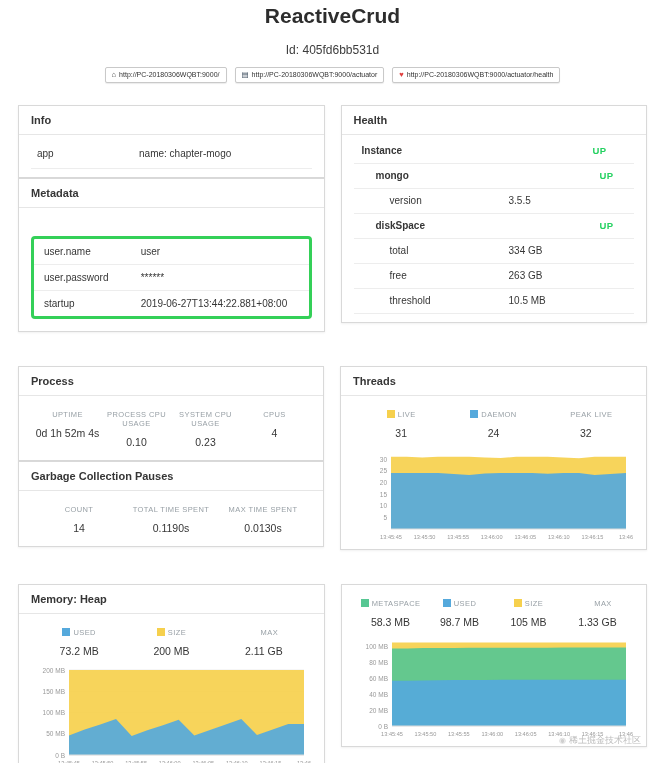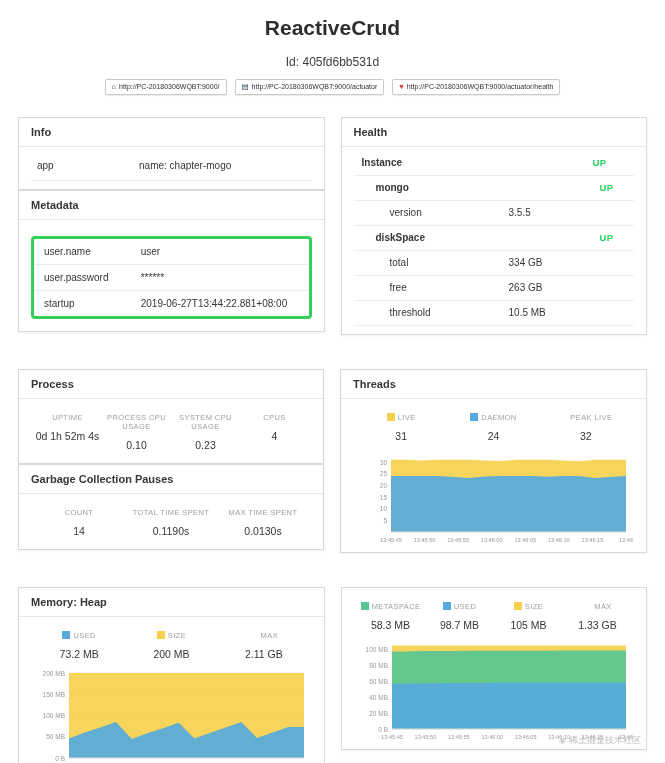--- a/index.html
+++ b/index.html
@@ -1,20 +1,20 @@
 <!DOCTYPE html>
 <html><head>
 <meta charset="utf-8">
 <style>
   html,body{margin:0;padding:0}
   body{
     width:665px;height:763px;background:#fff;position:relative;overflow:hidden;
     font-family:"Liberation Sans",sans-serif;color:#363636;
   }
-  .page-header{text-align:center;padding-top:16px}
+  .page-header{text-align:center;padding-top:4px}
   .app-title{font-size:21px;font-weight:bold;color:#2d2d2d}
   .app-id{font-size:12px;margin-top:15px;color:#3c3c3c}
   .links{display:flex;justify-content:center;gap:8px;margin-top:10px;margin-bottom:22px}
   .link-badge{display:inline-flex;align-items:center;gap:3px;border:1px solid #c9c9c9;border-radius:2px;
     background:#fff;box-shadow:0 1px 1px rgba(0,0,0,.08);padding:3px 6px;font-size:7px;color:#333;cursor:pointer;white-space:nowrap}
   .badge-icon{font-size:7.5px;line-height:1}
   .badge-icon.home{color:#333}
   .badge-icon.book{color:#2c3e50}
   .badge-icon.heart{color:#e0403f}
 
@@ -24,21 +24,21 @@
   .col{display:flex;flex-direction:column;}
 
   .panel{border:1px solid #d9d9d9;background:#fff;box-shadow:0 1px 2px rgba(10,10,10,.06)}
   .panel-header{padding:8px 12px;border-bottom:1px solid #e6e6e6;font-size:11px;font-weight:bold}
   .panel-body{padding:4px 12px 8px}
 
   .kv-row{display:flex;padding:9px 6px;border-bottom:1px solid #ededed;font-size:10px}
   .kv-key{width:38%;color:#363636}
   .kv-val{flex:1}
 
-  .highlight-box{border:3px solid #34d058;border-radius:4px;margin:12px 0 4px}
+  .highlight-box{border:3px solid #34d058;border-radius:4px;margin:24px 0 4px}
   .highlight-box .kv-row{padding:7px 10px}
   .highlight-box .kv-row:last-child{border-bottom:none}
 
   .health-row{display:flex;align-items:center;padding:6.5px 8px;border-bottom:1px solid #ededed;font-size:10px}
   .health-label{width:45%}
   .health-label.bold{font-weight:bold}
   .indent-1{padding-left:14px}
   .indent-2{padding-left:28px}
   .health-value{width:35%}
   .health-status{flex:1;text-align:center;font-weight:bold;font-size:9.5px;color:#23d160;letter-spacing:.5px}

